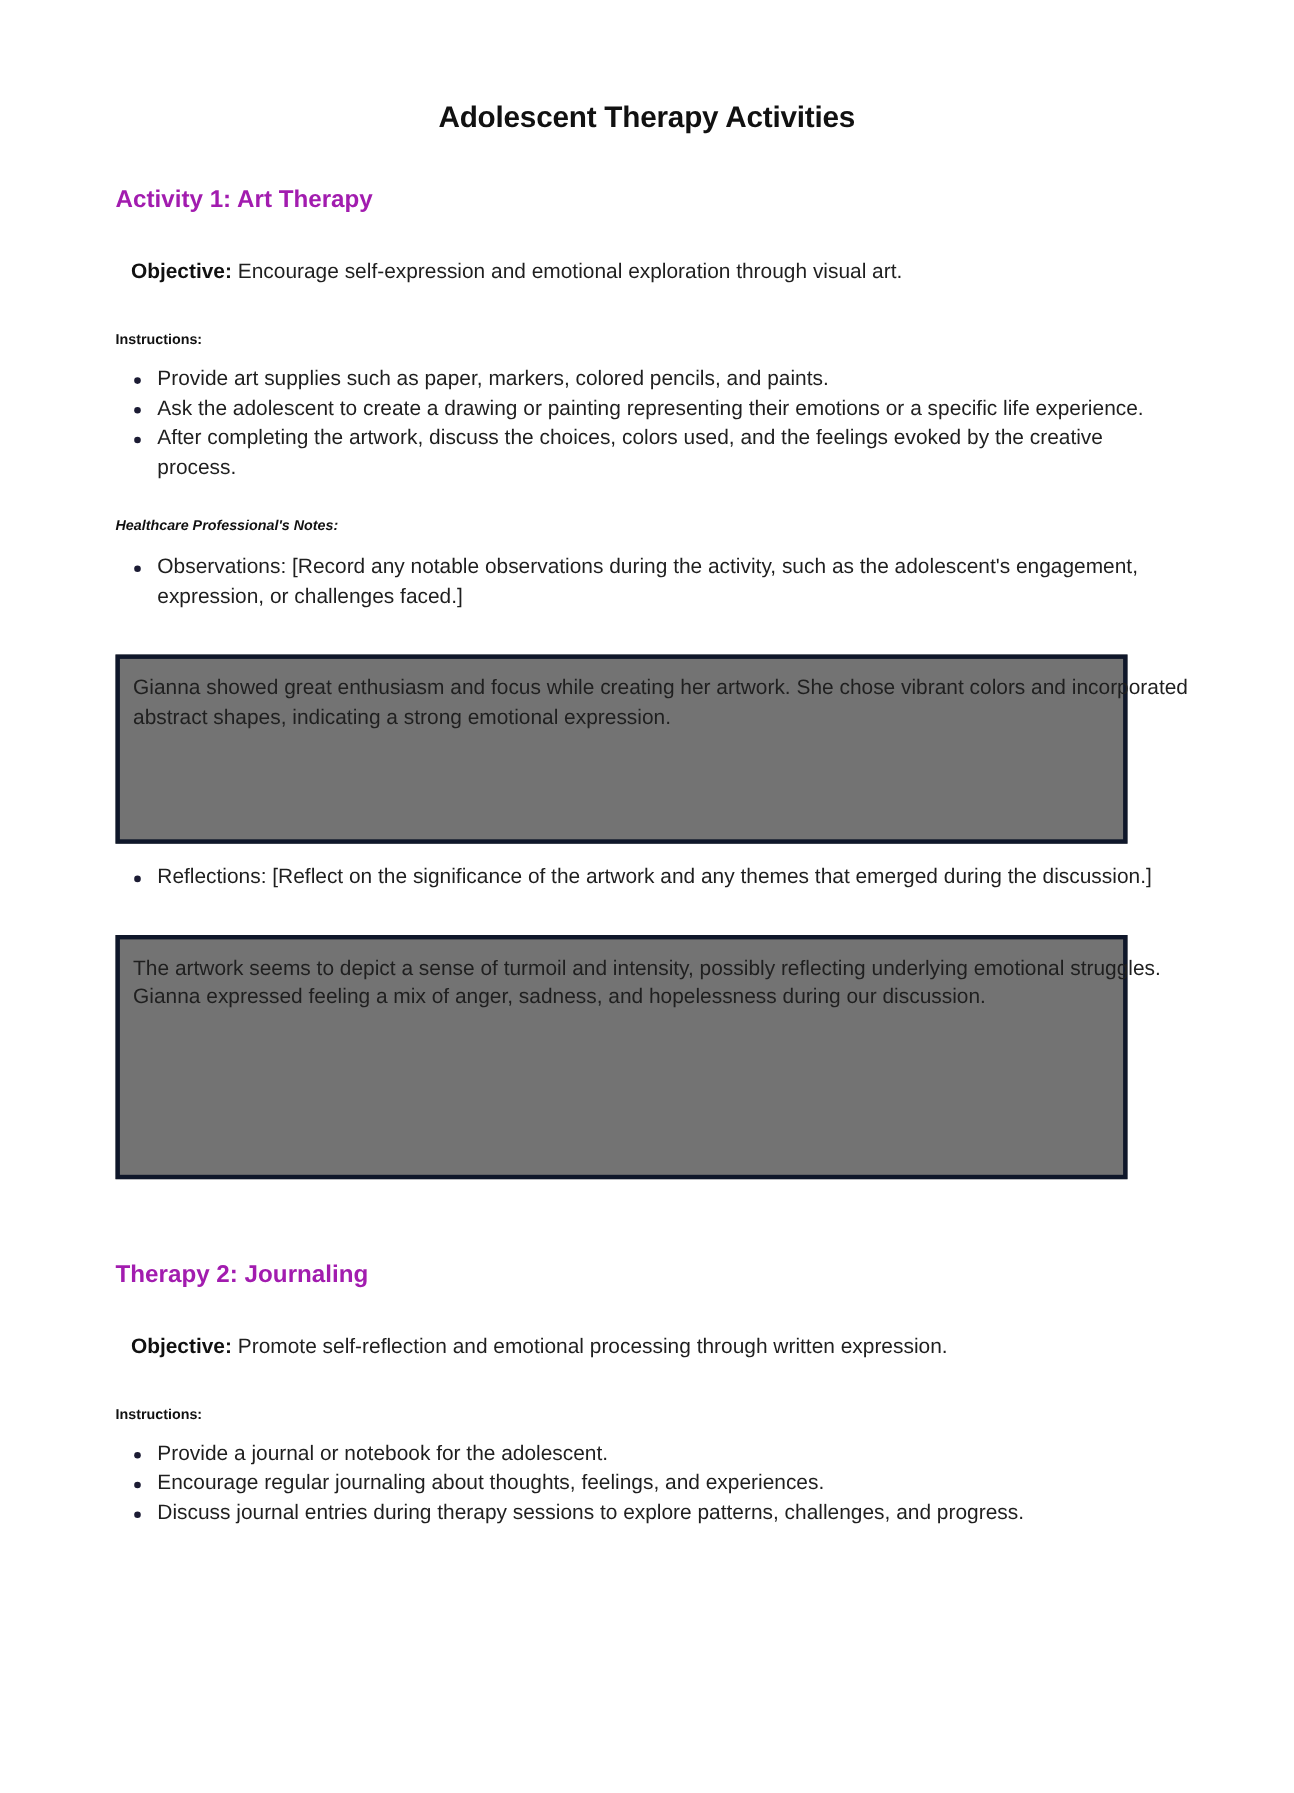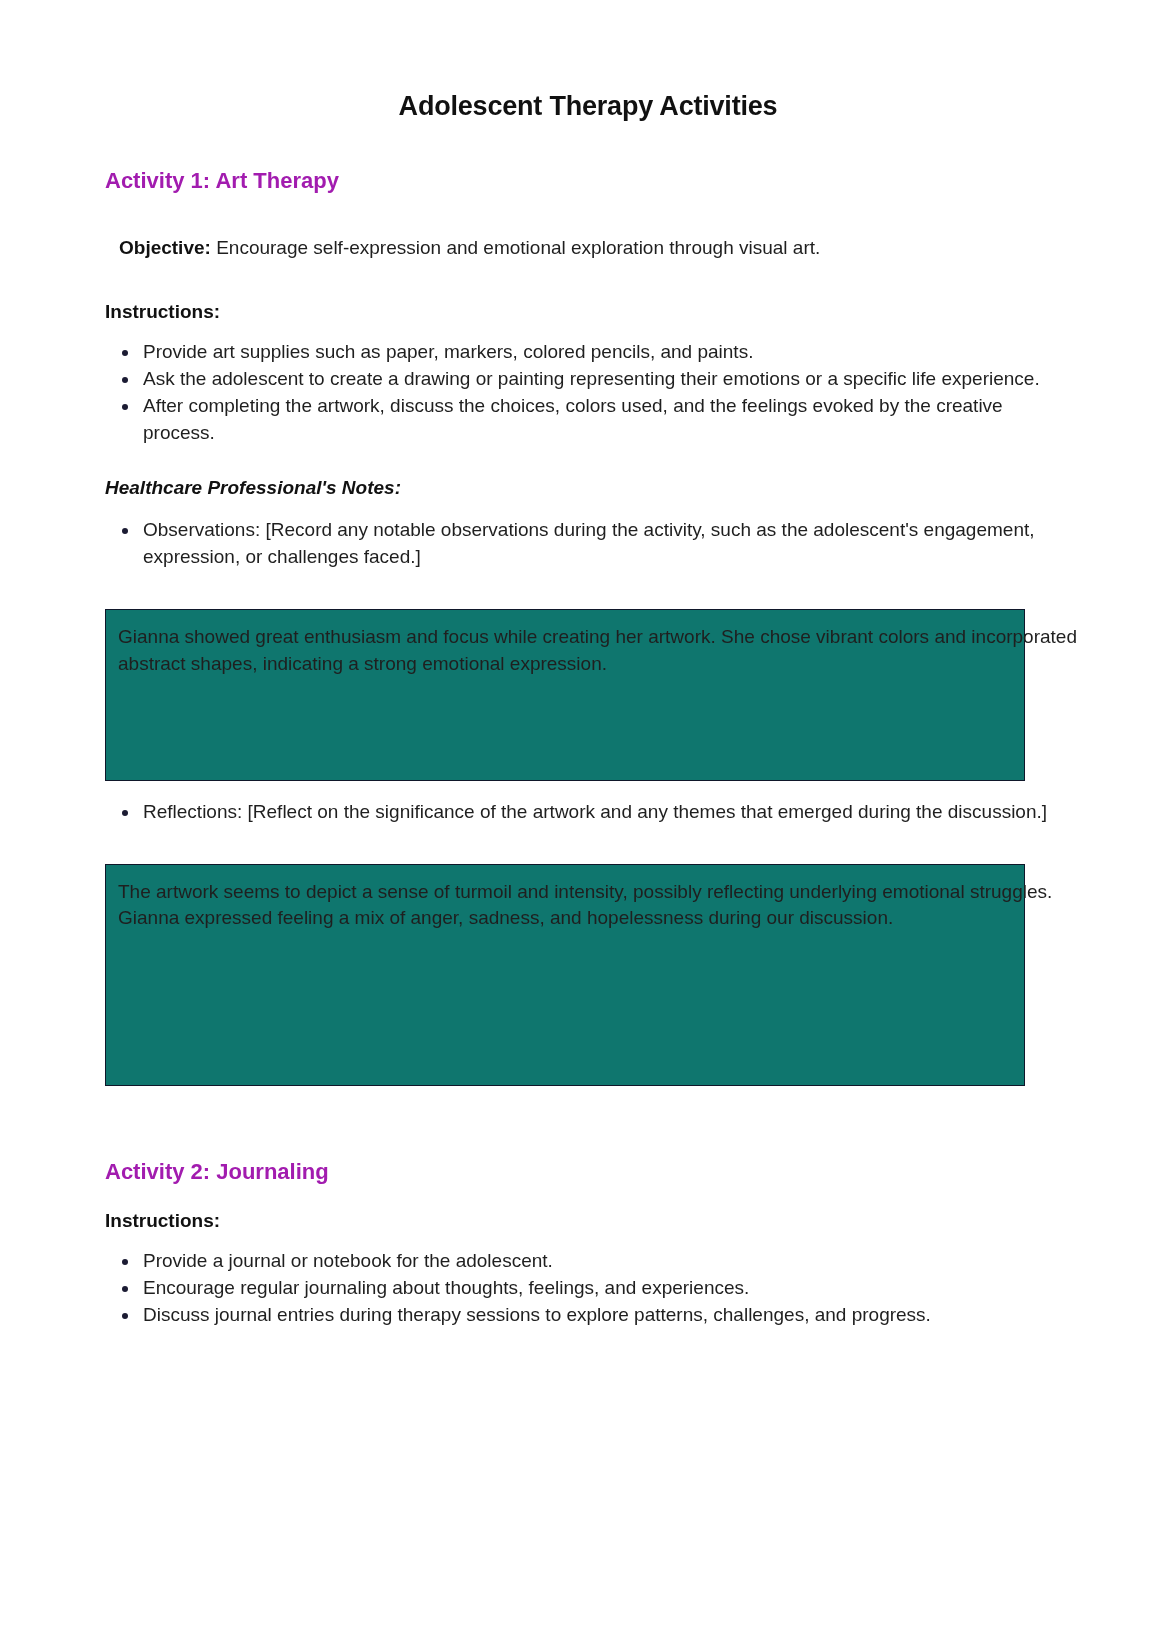--- a/index.html
+++ b/index.html
@@ -50,21 +50,21 @@
   .para {
     font-size: 19px;
     line-height: 1.45;
     margin: 14px;
     padding-top: 26px;
     color: #1f1f1f;
   }
   .para .lead { font-weight: bold; color: #111111; }
 
   .subhead {
-    font-size: 19px;
+    font-size: 13px;
     font-weight: bold;
     margin: 0;
     padding-top: 25px;
     color: #111111;
   }
   .subhead-notes { padding-top: 30px; font-style: italic; }
 
   
   ul.bullets {
     list-style: none;
@@ -93,22 +93,22 @@
   }
   ul.notes-bullets { padding-top: 18px; }
   ul.notes-bullets > li { padding-left: 38px; }
 
   
   .reflection-list { padding-top: 0; margin-top: 42px; }
 
   
   .answer-box {
     box-sizing: border-box;
-    border: 1px solid #0f172a;
-    background: #0f766e;
+    border: 4px solid #0f172a;
+    background: #737373;
     font-size: 19px;
     line-height: 1.42;
     color: #1f1f1f;
     padding: 14px 16px 14px 12px;
     white-space: normal;
   }
   .answer-box .answer-text {
     display: block;
     width: 1000px;       
   }
@@ -167,22 +167,25 @@
     <div class="answer-box box-reflections">
       <span class="answer-text">The artwork seems to depict a sense of turmoil and intensity, possibly reflecting underlying emotional struggles. Gianna expressed feeling a mix of anger, sadness, and hopelessness during our discussion.</span>
     </div>
 
   </section>
 
   <div class="spacer-between-activities"></div>
 
   <section>
 
-    <h2 class="activity-heading activity-2-heading">Activity 2: Journaling</h2>
+    <h2 class="activity-heading activity-2-heading">Therapy 2: Journaling</h2>
 
+    <p class="para">
+      <span class="lead">Objective:</span><span> Promote self-reflection and emotional processing through written expression.</span>
+    </p>
 
     <p class="subhead">Instructions:</p>
 
     <ul class="bullets">
       <li>Provide a journal or notebook for the adolescent.</li>
       <li>Encourage regular journaling about thoughts, feelings, and experiences.</li>
       <li>Discuss journal entries during therapy sessions to explore patterns, challenges, and progress.</li>
     </ul>
 
   </section>

